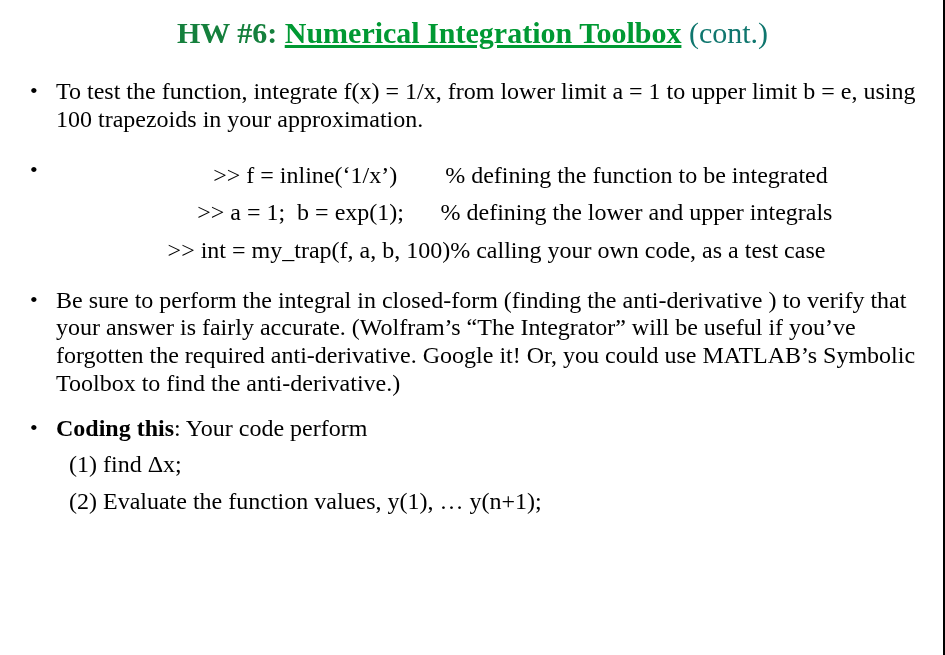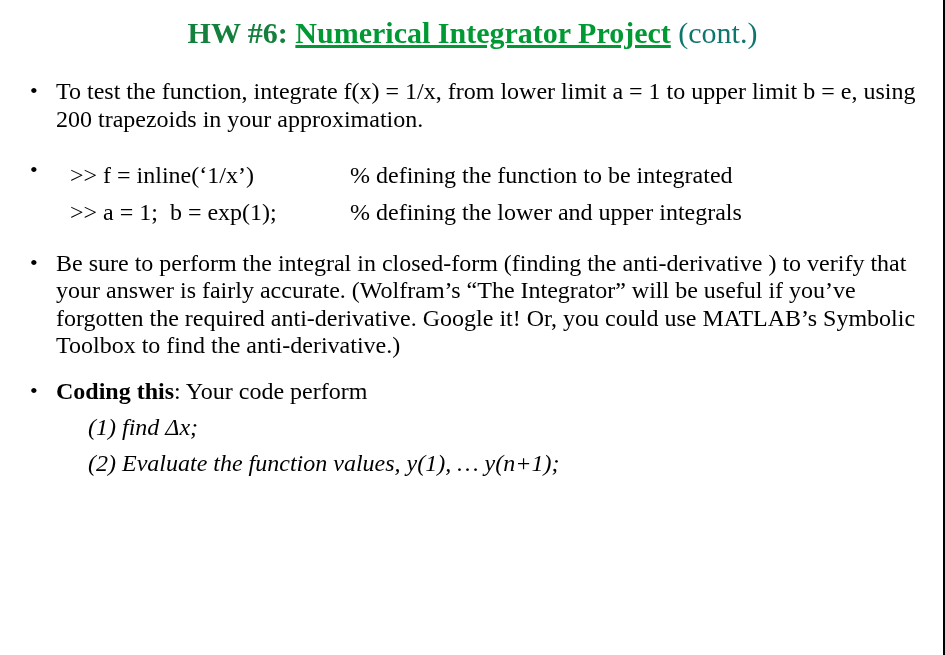--- a/index.html
+++ b/index.html
@@ -53,51 +53,52 @@
       content: "•";
       position: absolute;
       left: 2px;
       top: 0;
       font-size: 22px;
     }
     .code-block {
       margin-top: 24px;
       margin-left: 14px;
       line-height: 1.55;
+      text-align: center;
     }
     .code-line { white-space: pre; }
     .cmd-part { display: inline-block; min-width: 280px; }
     .sub-list {
       margin-top: 4px;
-      margin-left: 32px;
+      margin-left: 13px;
       line-height: 1.45;
-      font-style: italic;
     }
     .sub-item { margin-top: 2px; }
     .bold { font-weight: bold; }
   </style>
 </head>
 <body>
 
 <div class="title-line">
   <span class="hw-label">HW #6:</span>
   <span> </span>
-  <span class="title-link">Numerical Integrator Project</span><span class="cont"> (cont.)</span>
+  <span class="title-link">Numerical Integration Toolbox</span><span class="cont"> (cont.)</span>
 </div>
 
 <ul class="bullets">
 
   <li>
-    <span>To test the function, integrate f(x) = 1/x, from lower limit a = 1 to upper limit b = e, using 200 trapezoids in your approximation.</span>
+    <span>To test the function, integrate f(x) = 1/x, from lower limit a = 1 to upper limit b = e, using 100 trapezoids in your approximation.</span>
   </li>
 
   <li>
     <div class="code-block">
       <div class="code-line"><span class="cmd-part">&gt;&gt; f = inline(‘1/x’)</span><span>% defining the function to be integrated</span></div>
       <div class="code-line"><span class="cmd-part">&gt;&gt; a = 1;  b = exp(1);</span><span>% defining the lower and upper integrals</span></div>
+      <div class="code-line"><span class="cmd-part">&gt;&gt; int = my_trap(f, a, b, 100)</span><span>% calling your own code, as a test case</span></div>
     </div>
   </li>
 
   <li>
     <span>Be sure to perform the integral in closed-form (finding the anti-derivative ) to verify that your answer is fairly accurate.  (Wolfram’s “The Integrator” will be useful if you’ve forgotten the required anti-derivative.  Google it!  Or, you could use MATLAB’s Symbolic Toolbox to find the anti-derivative.)</span>
   </li>
 
   <li>
     <span class="bold">Coding this</span><span>:  Your code perform</span>
     <div class="sub-list">

